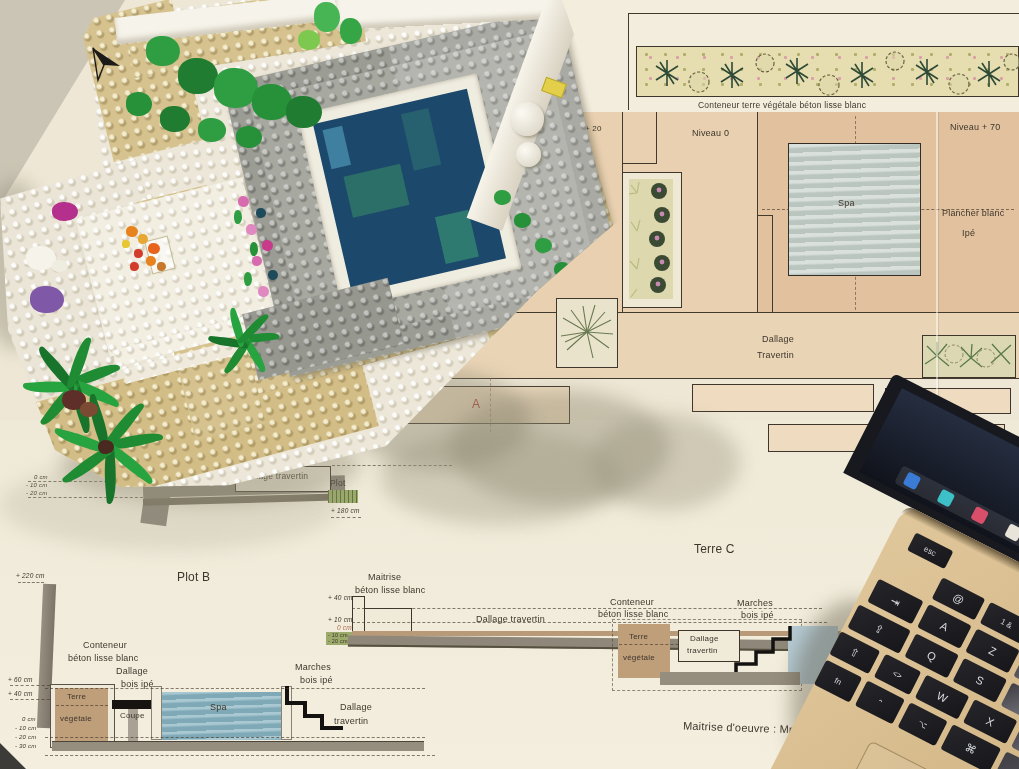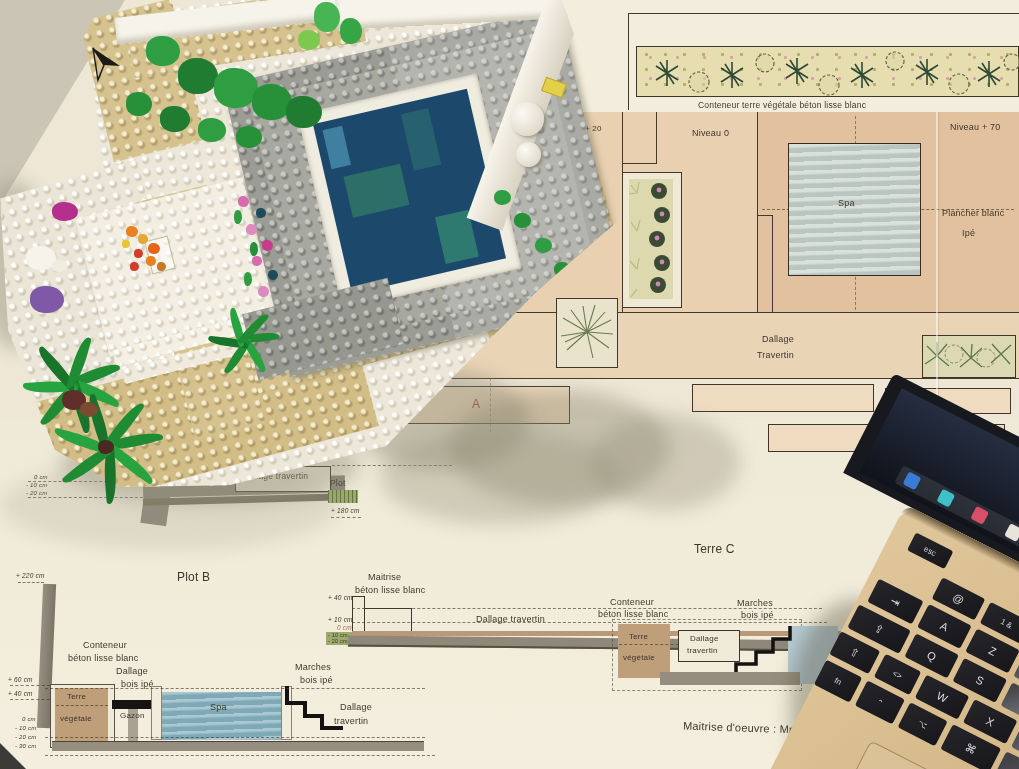--- a/index.html
+++ b/index.html
@@ -199,21 +199,21 @@
   <div class="t t65 ital" style="left:8px;top:690px;">+ 40 cm</div>
   <div class="dsh" style="left:10px;top:685px;width:40px;"></div>
   <div class="dsh" style="left:10px;top:699px;width:45px;"></div>
   <div class="abs" style="left:50px;top:684px;width:65px;height:64px;border:1px solid #5a5248;background:#efe9da;"></div>
   <div class="abs" style="left:55px;top:688px;width:53px;height:58px;background:#bf9e7a;"></div>
   <div class="t t8" style="left:67px;top:692px;">Terre</div>
   <div class="t t8" style="left:60px;top:714px;">végétale</div>
   <div class="dsh" style="left:56px;top:705px;width:52px;"></div>
   <div class="abs" style="left:112px;top:700px;width:45px;height:9px;background:#161310;"></div>
   <div class="abs" style="left:128px;top:709px;width:10px;height:34px;background:#a8a194;"></div>
-  <div class="t t8" style="left:120px;top:711px;">Gazon</div>
+  <div class="t t8" style="left:120px;top:711px;">Coupe</div>
   <div class="abs" style="left:151px;top:686px;width:11px;height:54px;background:#f2ecdc;border:1px solid #8a8274;"></div>
   <div class="abs" style="left:281px;top:686px;width:11px;height:54px;background:#f2ecdc;border:1px solid #8a8274;"></div>
   <div class="abs" style="left:162px;top:692px;width:119px;height:48px;background:#8cb6c3;background-image:repeating-linear-gradient(178deg,rgba(255,255,255,.25) 0 2px,rgba(90,130,145,.25) 4px 8px);"></div>
   <div class="t" style="left:210px;top:702px;">Spa</div>
   <div class="t" style="left:295px;top:662px;">Marches</div>
   <div class="t" style="left:300px;top:675px;">bois ipé</div>
   <svg class="abs" style="left:283px;top:684px;" width="70" height="52">
     <polyline points="4,2 4,19 22,19 22,32 39,32 39,44 60,44" fill="none" stroke="#141210" stroke-width="4"></polyline>
   </svg>
   <div class="t" style="left:340px;top:702px;">Dallage</div>

